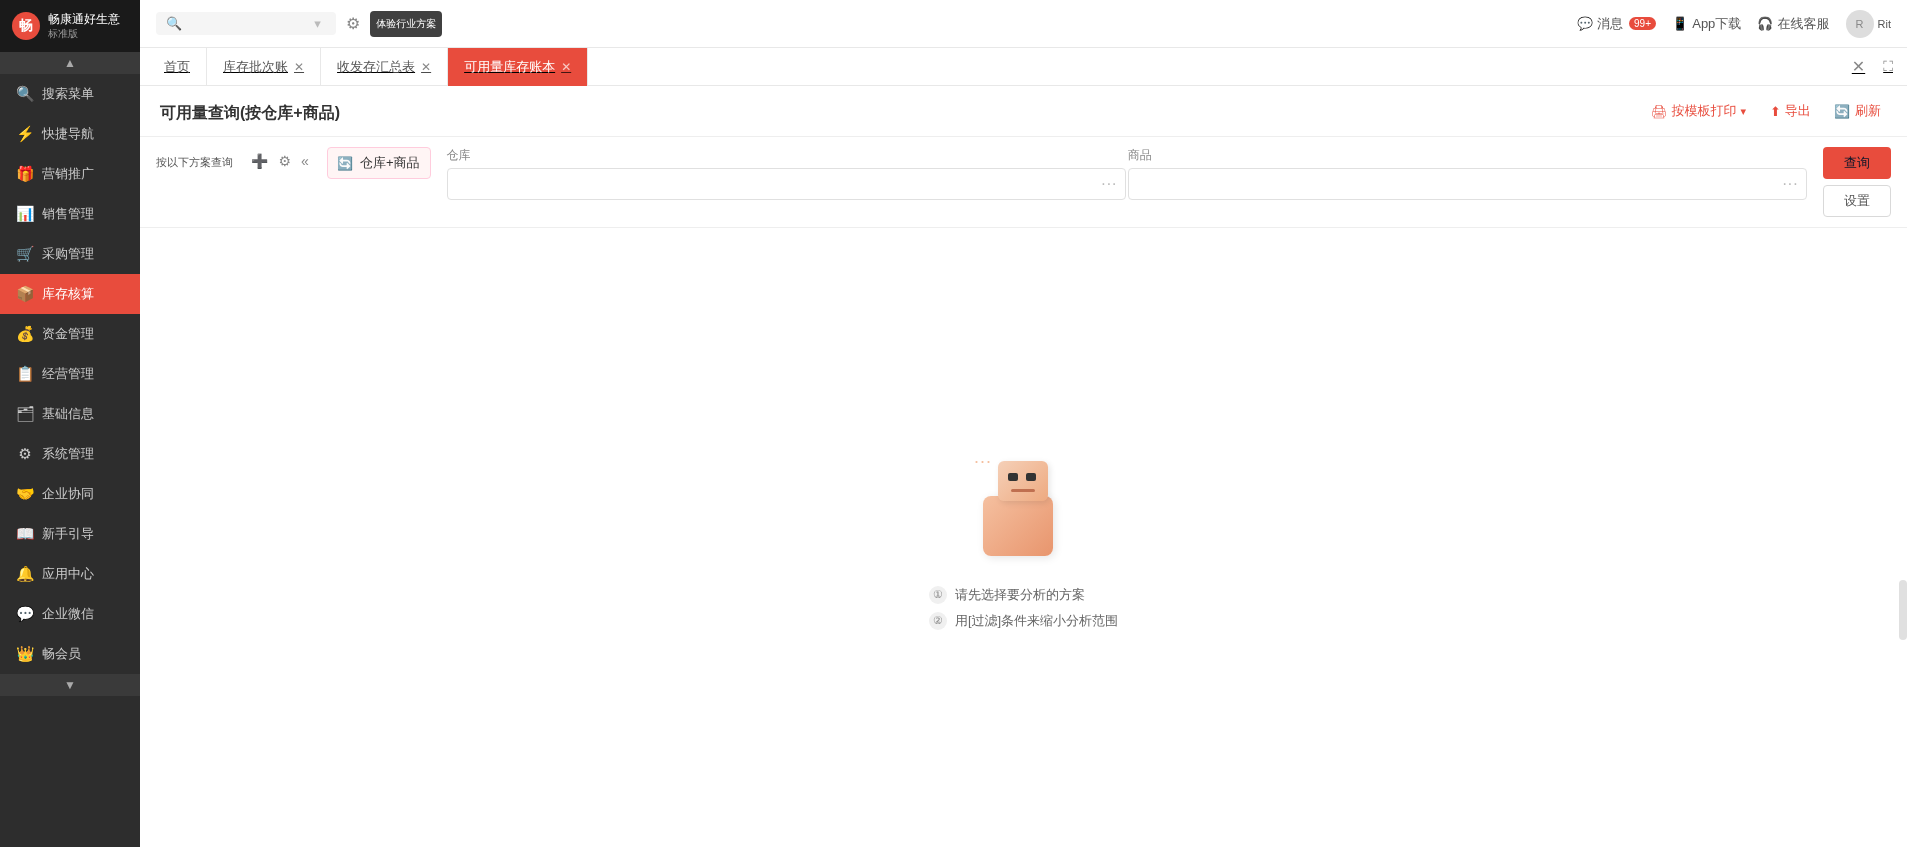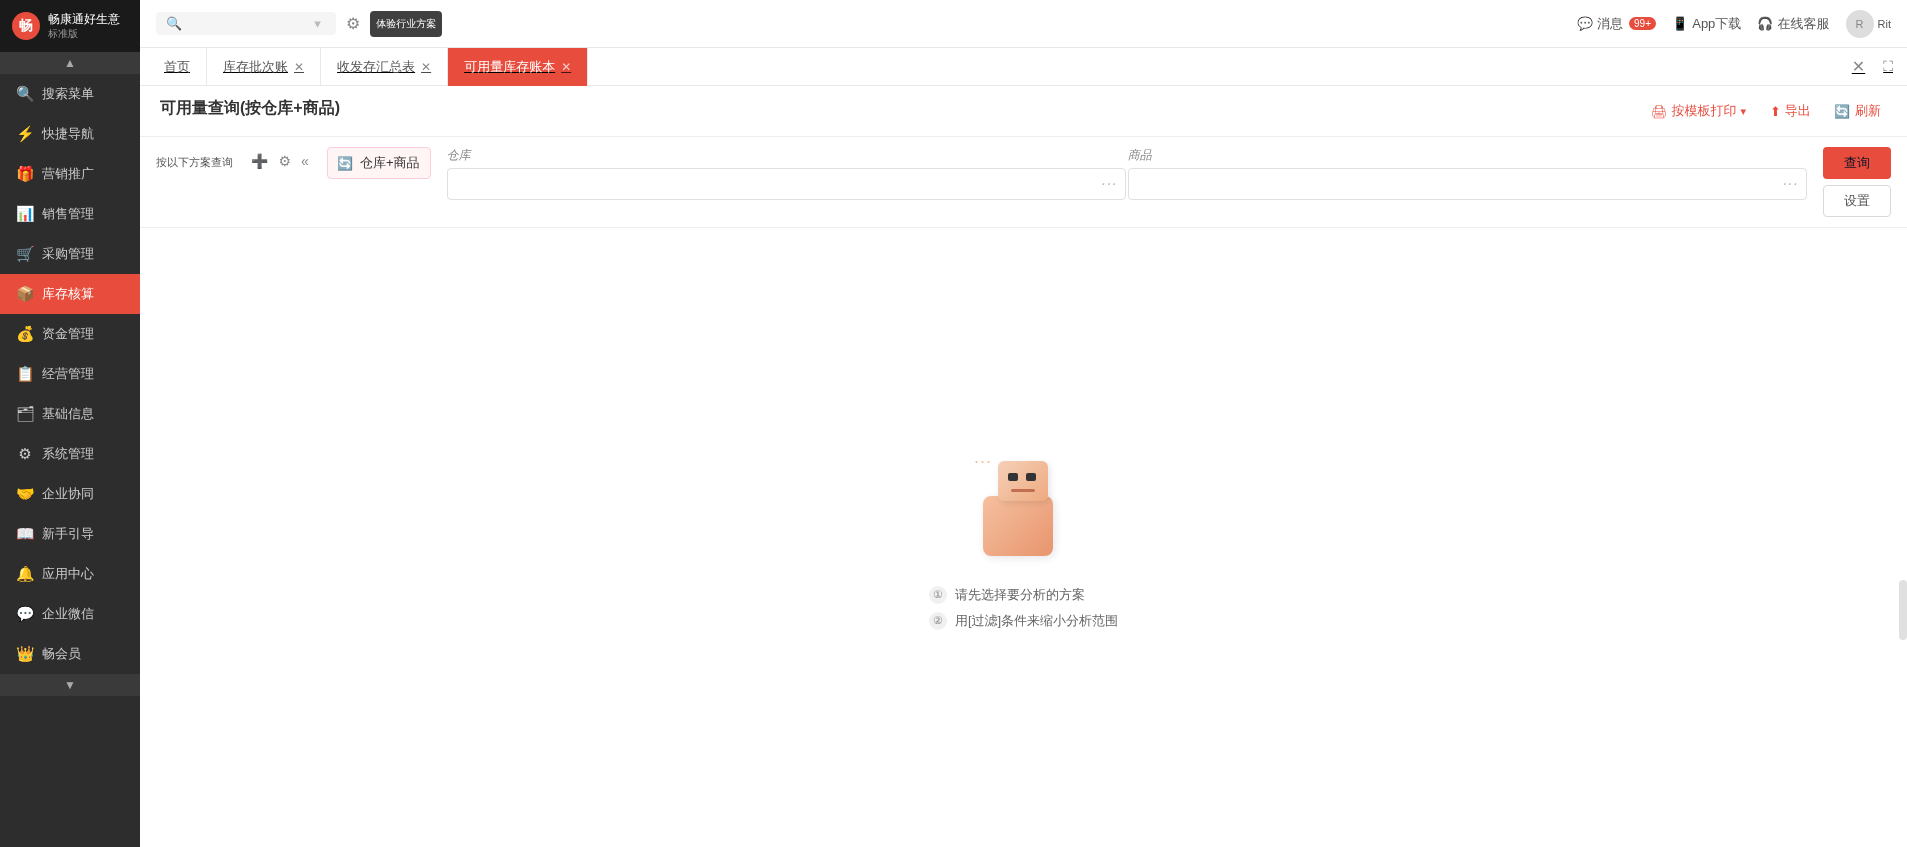--- a/index.html
+++ b/index.html
@@ -187,21 +187,21 @@
       color: #888;
       font-size: 14px;
       padding: 2px 6px;
     }
 
     
     .page-header {
       background: #fff;
       padding: 12px 20px;
       display: flex;
-      align-items: flex-start;
+      align-items: flex-end;
       justify-content: space-between;
       border-bottom: 1px solid #eee;
       flex-shrink: 0;
     }
     .page-title { font-size: 16px; font-weight: 600; color: #333; }
     .page-actions {
       display: flex;
       align-items: center;
       gap: 12px;
     }
@@ -252,21 +252,20 @@
       font-size: 13px;
     }
     .scheme-item-icon { color: #e84c3d; }
 
     
     .filter-fields {
       display: flex;
       align-items: flex-end;
       gap: 2px;
       flex: 1;
-      font-style: italic;
     }
     .filter-field {
       display: flex;
       flex-direction: column;
       gap: 4px;
       flex: 1;
     }
     .filter-field-label {
       font-size: 12px;
       color: #888;

